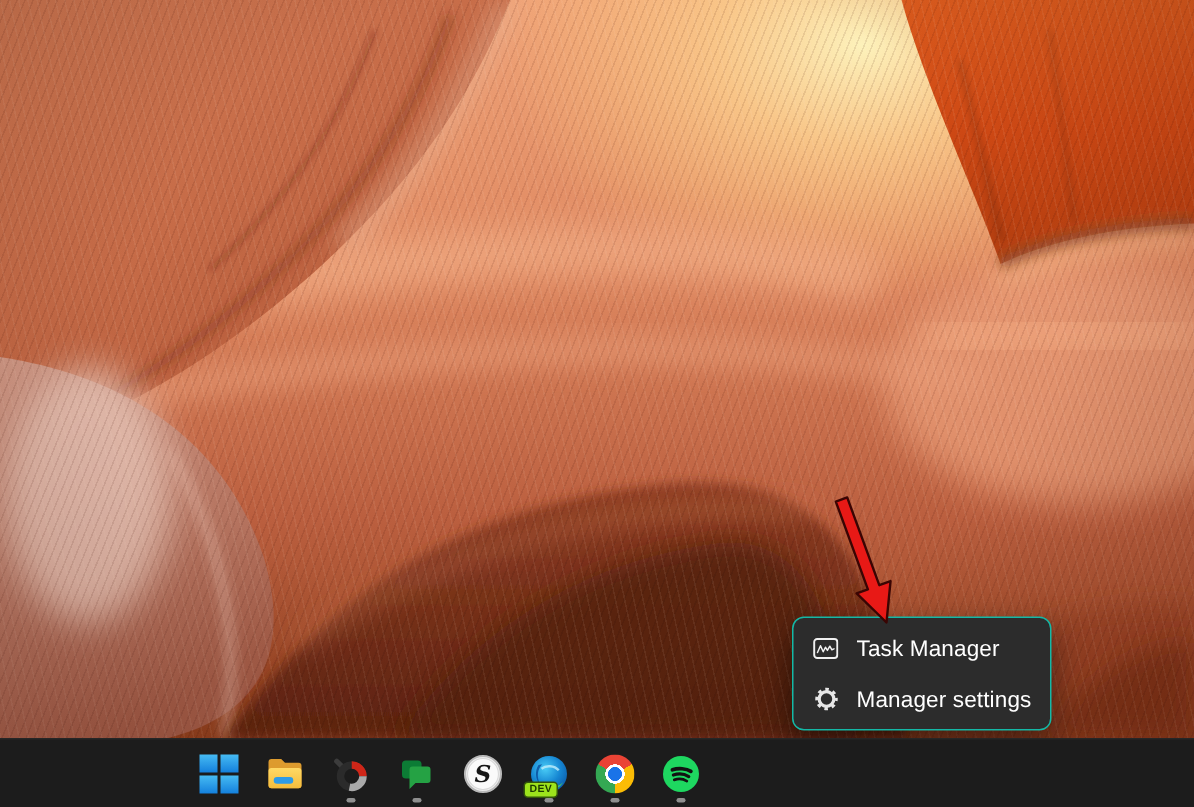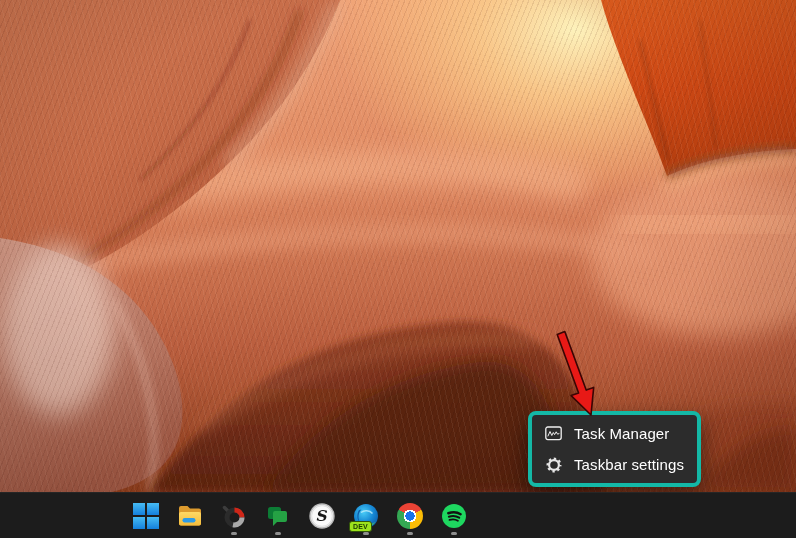--- a/index.html
+++ b/index.html
@@ -14,21 +14,21 @@
   .tex1{background:repeating-linear-gradient(112deg,rgba(70,15,0,.10) 0 1px,rgba(0,0,0,0) 1px 5px);mix-blend-mode:multiply;}
   .tex2{background:repeating-linear-gradient(78deg,rgba(255,225,205,.07) 0 1px,rgba(0,0,0,0) 1px 6px);}
   .vignette{background:radial-gradient(ellipse at 50% 42%,rgba(0,0,0,0) 55%,rgba(55,10,0,.22) 100%);}
 
   
   .arrow-svg{position:absolute;left:0;top:0;width:796px;height:492px;pointer-events:none;z-index:30;}
 
   
   .context-menu{
     position:absolute;left:528px;top:411px;width:173px;height:76px;
-    box-sizing:border-box;background:#2c2c2c;border:4px solid #14b8a6;
+    box-sizing:border-box;background:#2c2c2c;border:1px solid #14b8a6;
     border-radius:8px;padding:3px 2px;z-index:20;
     box-shadow:0 10px 22px rgba(0,0,0,.5);
     display:flex;flex-direction:column;justify-content:space-around;
   }
   .menu-item{
     display:flex;align-items:center;gap:12px;height:34px;
     padding:0 8px 0 11px;border-radius:4px;color:#ffffff;font-size:15px;
     letter-spacing:.1px;cursor:default;
   }
   .mi-icon{width:17px;height:16px;display:flex;align-items:center;justify-content:center;flex:0 0 auto;}
@@ -162,21 +162,21 @@
       <span>Task Manager</span>
     </div>
     <div class="menu-item">
       <span class="mi-icon">
         <svg width="16" height="16" viewBox="0 0 16 16">
           <circle cx="8" cy="8" r="6.3" fill="none" stroke="#e6e6e6" stroke-width="2.4" stroke-dasharray="2.3 2.65" stroke-dashoffset="1"></circle>
           <circle cx="8" cy="8" r="4.9" fill="none" stroke="#e6e6e6" stroke-width="2.2"></circle>
           <circle cx="8" cy="8" r="2.2" fill="#2c2c2c" stroke="#2c2c2c" stroke-width="0.5"></circle>
         </svg>
       </span>
-      <span>Taskbar settings</span>
+      <span>Manager settings</span>
     </div>
   </div>
 </div>
 
 <div class="taskbar">
   <div class="tb-row">
 
     <div class="tb-item" title="">
       <div class="win-logo">
         <span></span>

